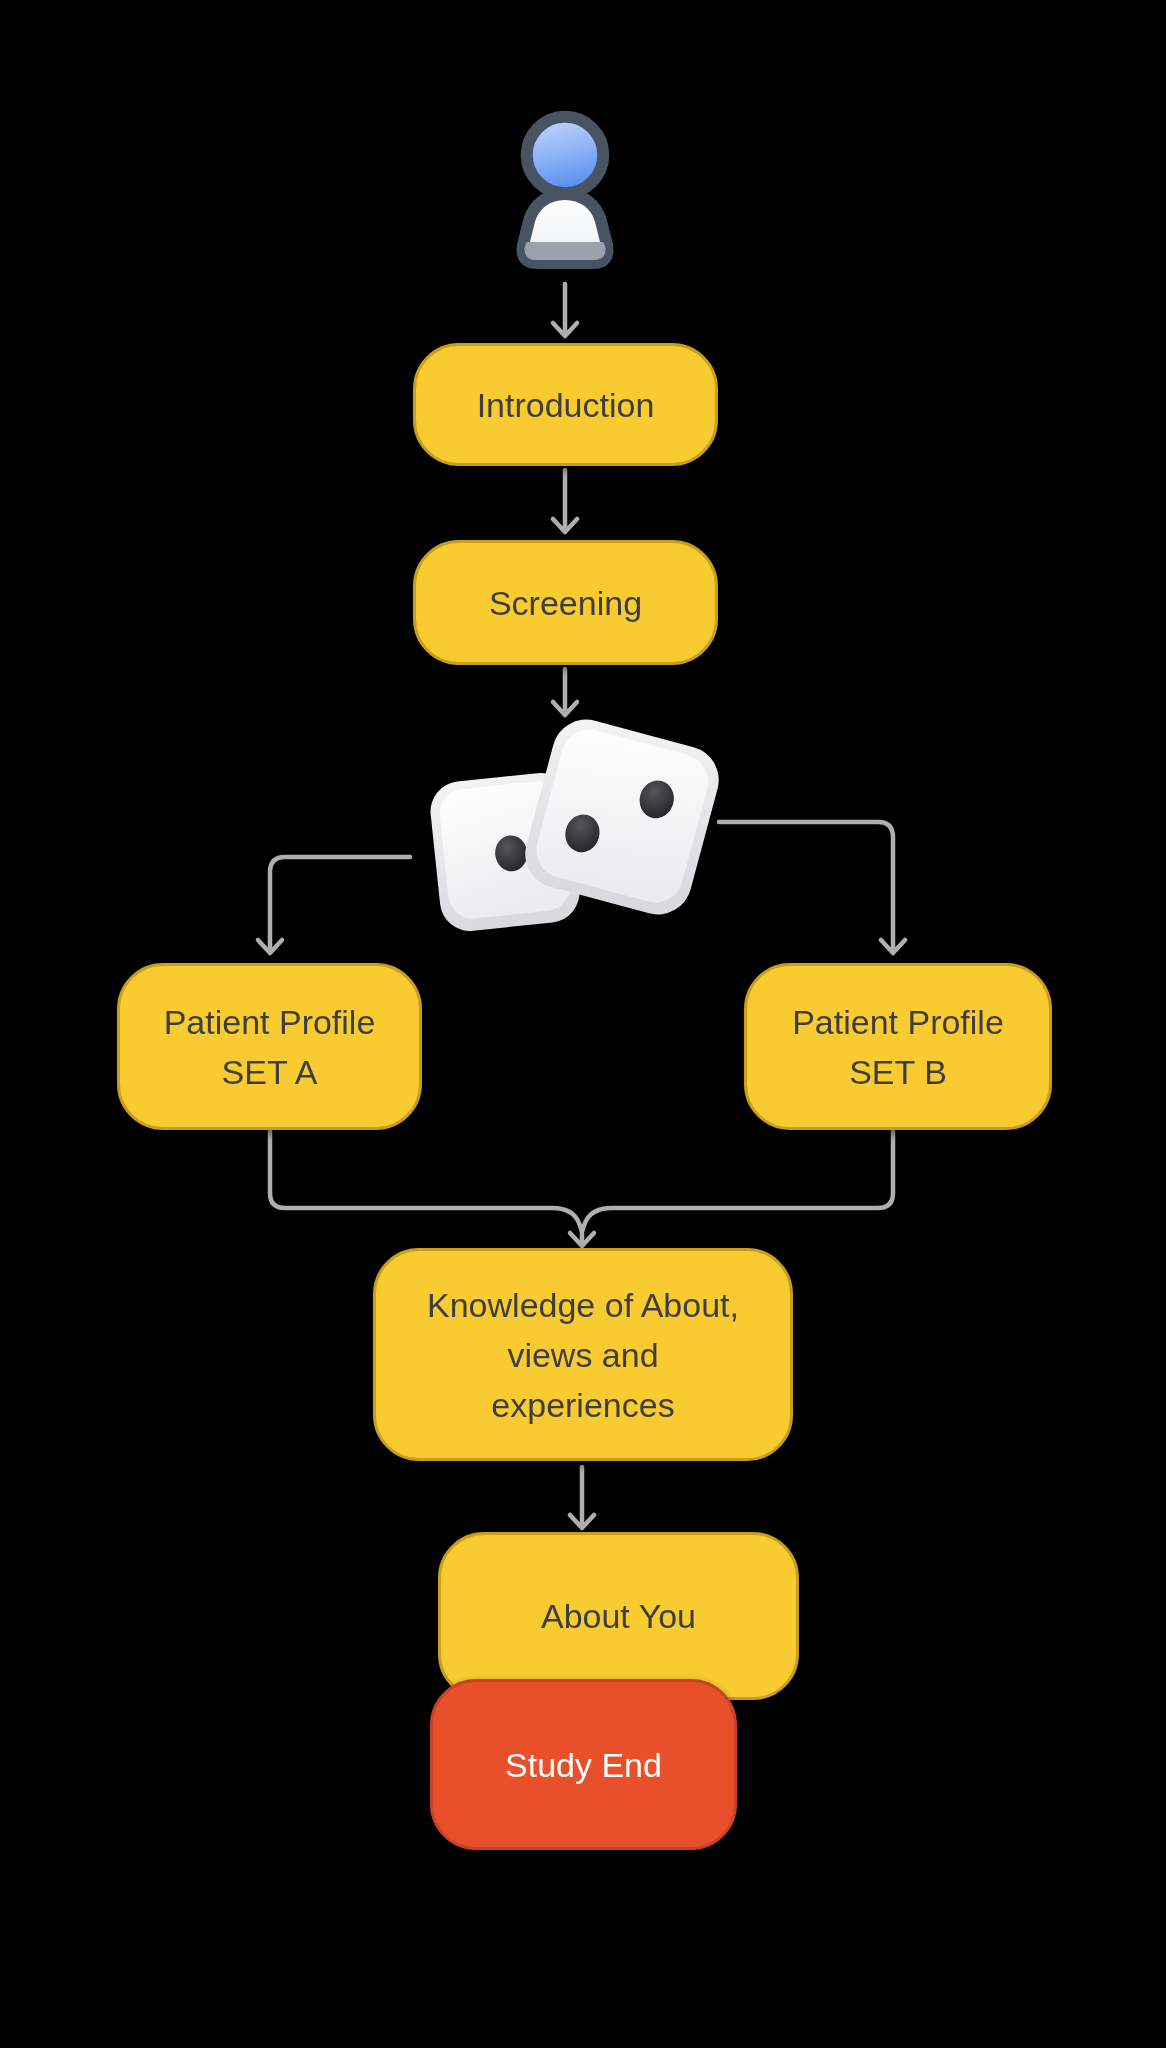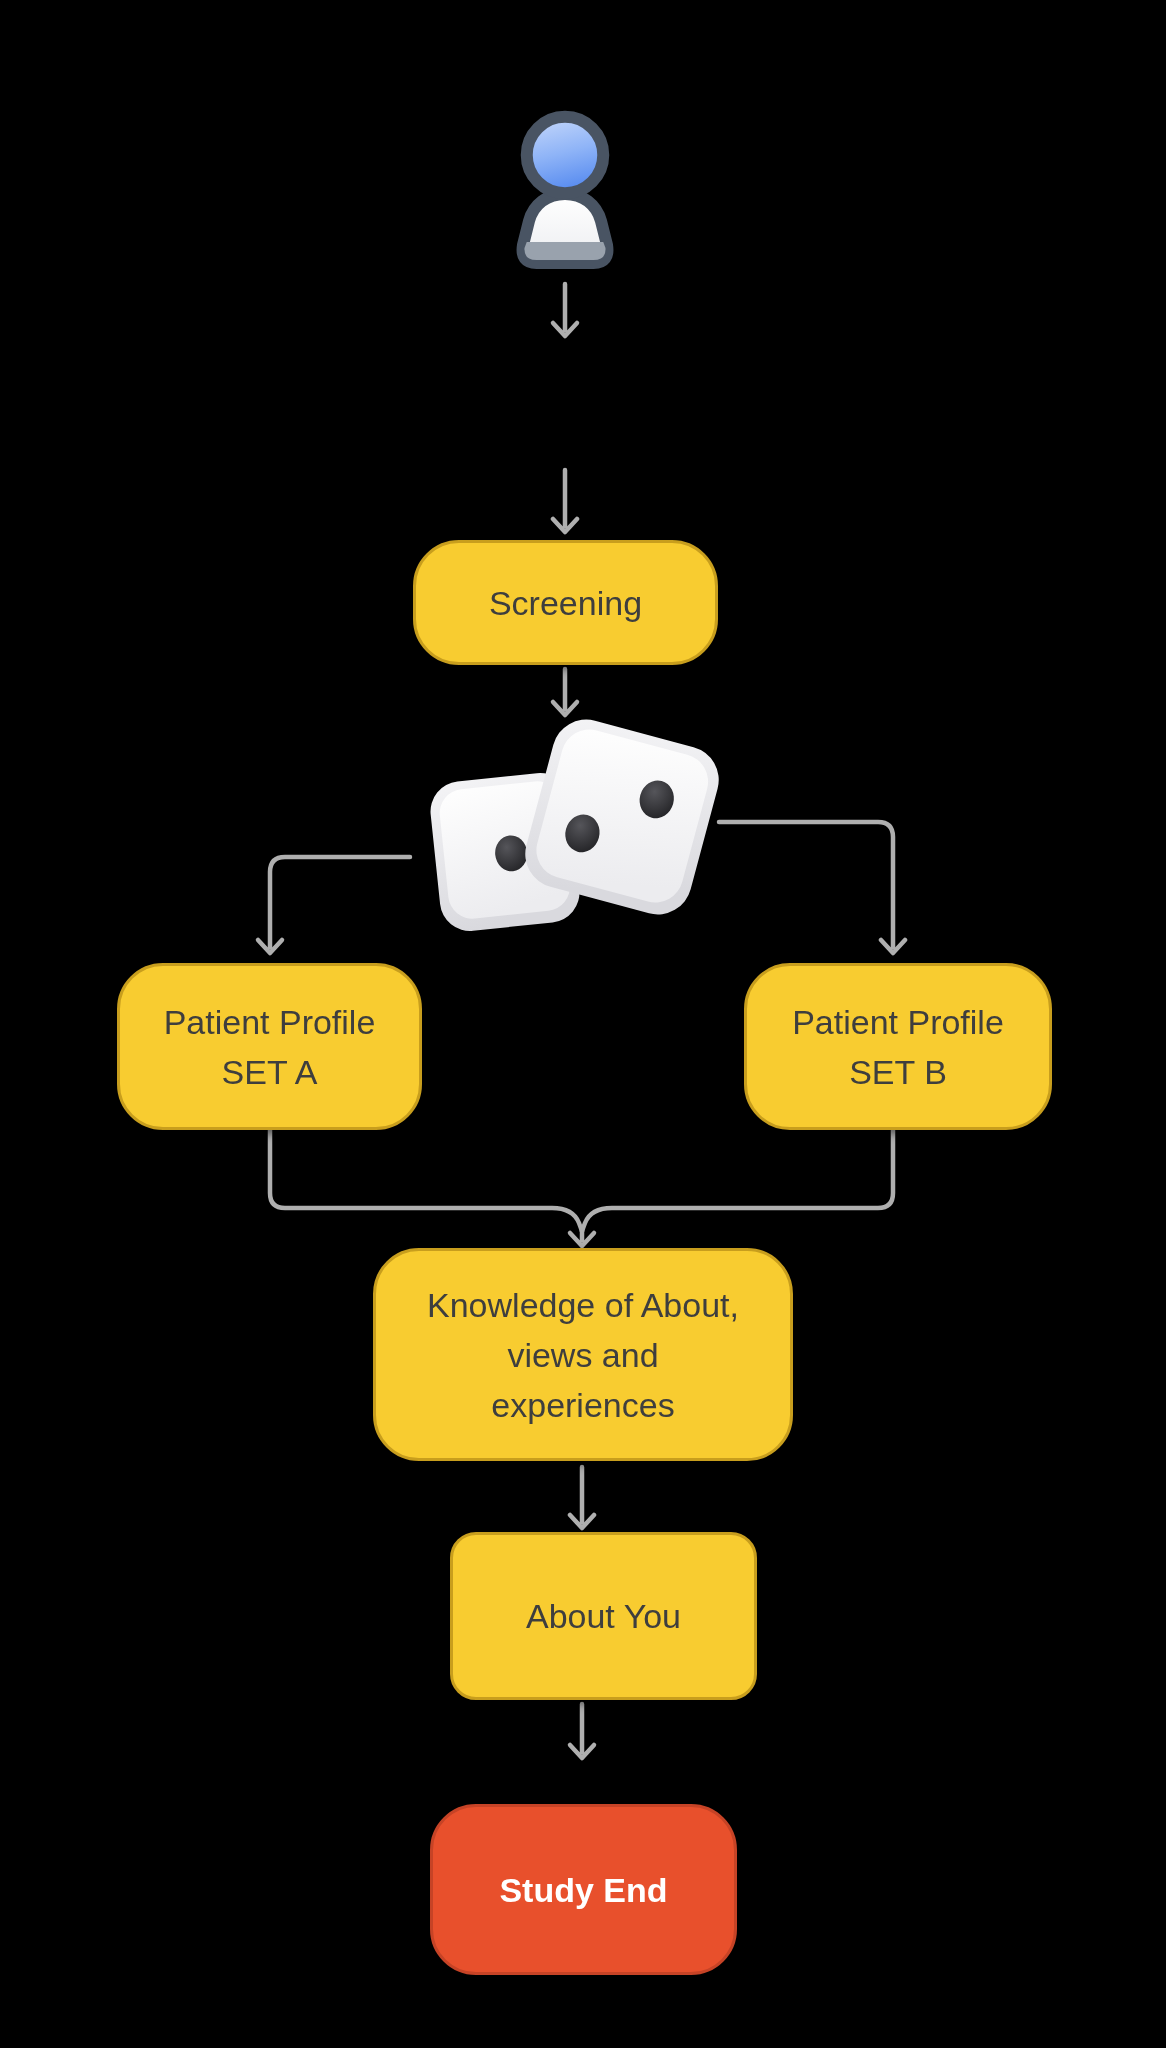--- a/index.html
+++ b/index.html
@@ -110,20 +110,23 @@
       </g>
       <g transform="translate(197,102) rotate(15)">
         <rect x="-85" y="-86" width="170" height="172" rx="34" fill="url(#outerDieG)"></rect>
         <rect x="-75" y="-77" width="150" height="152" rx="28" fill="url(#faceG)"></rect>
         <ellipse cx="-34" cy="26" rx="17" ry="19" fill="url(#pipG)"></ellipse>
         <ellipse cx="29" cy="-26" rx="17" ry="19" fill="url(#pipG)"></ellipse>
       </g>
     </g>
   </svg>
 
+  <div class="node" style="left:413px; top:343px; width:305px; height:123px;">
+    <span>Introduction</span>
+  </div>
 
   <div class="node" style="left:413px; top:540px; width:305px; height:125px;">
     <span>Screening</span>
   </div>
 
   <div class="node" style="left:117px; top:963px; width:305px; height:167px;">
     <span>Patient Profile
 SET A</span>
   </div>
 
@@ -131,21 +134,21 @@
     <span>Patient Profile
 SET B</span>
   </div>
 
   <div class="node" style="left:373px; top:1248px; width:420px; height:213px;">
     <span>Knowledge of About,
 views and
 experiences</span>
   </div>
 
-  <div class="node" style="left:450px; top:1532px; width:307px; height:168px;border-radius:26px;">
+  <div class="node" style="left:438px; top:1532px; width:361px; height:168px;">
     <span>About You</span>
   </div>
 
-  <div class="node end" style="left:430px; top:1804px; width:307px; height:171px;font-weight:bold;">
+  <div class="node end" style="left:430px; top:1679px; width:307px; height:171px;">
     <span>Study End</span>
   </div>
 
 </div>
 
 </body></html>

